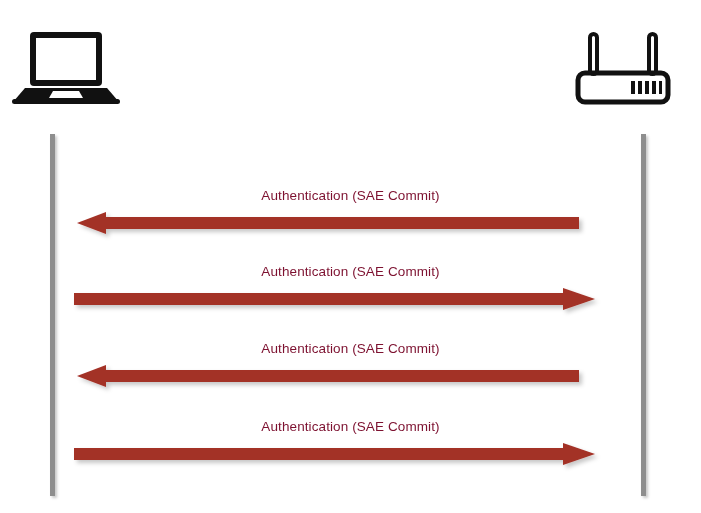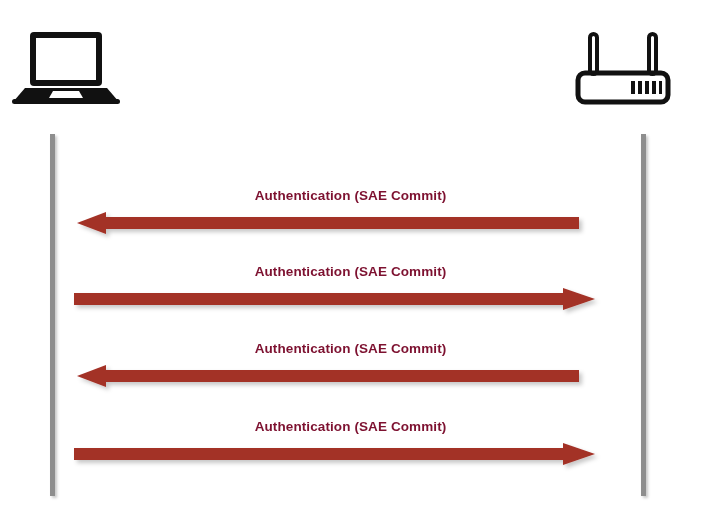--- a/index.html
+++ b/index.html
@@ -54,21 +54,21 @@
     width: 701px;
     height: 50px;
   }
   .message-label {
     position: absolute;
     top: 0;
     left: 0;
     width: 701px;
     text-align: center;
     font-size: 13.5px;
-    font-weight: bold;
+    font-weight: normal;
     color: #7d1130;
     letter-spacing: 0.1px;
     white-space: nowrap;
   }
   .message-arrow {
     position: absolute;
     top: 24px;
     height: 24px;
   }
   .message-arrow svg {

